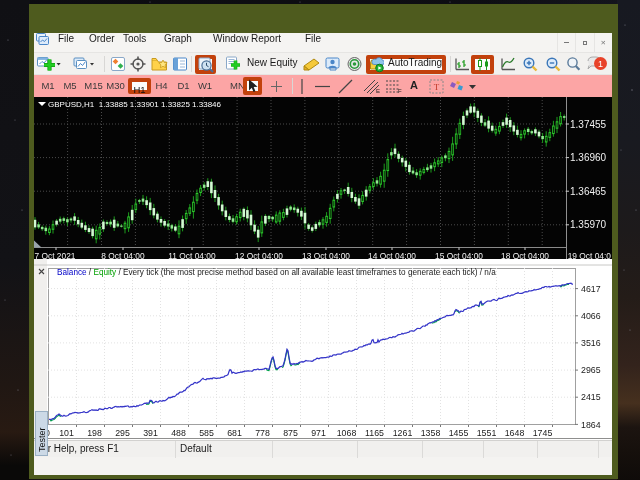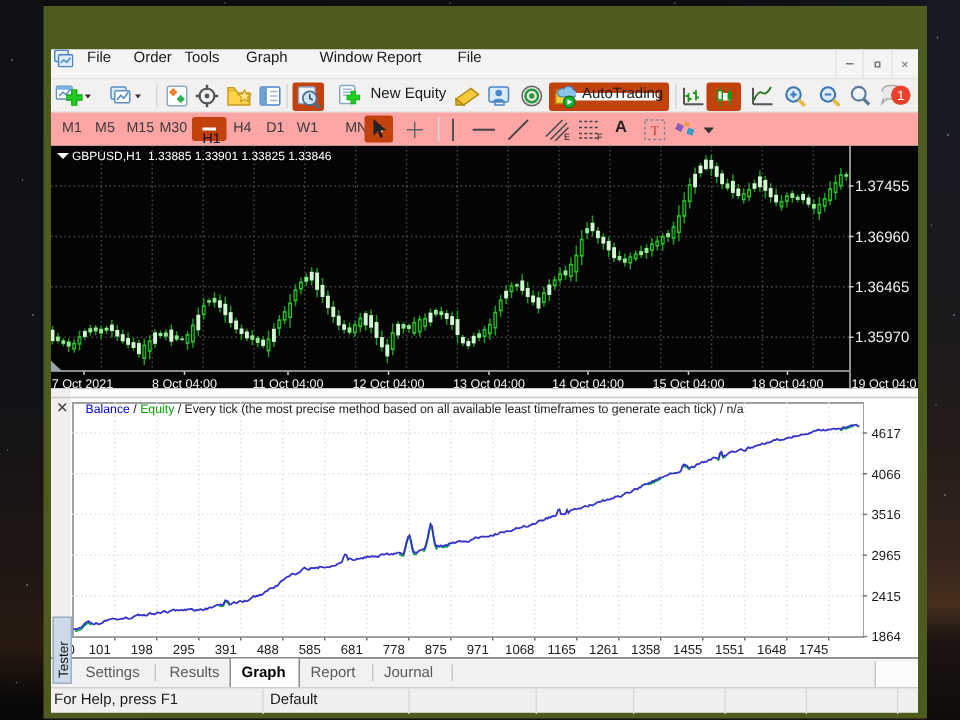--- a/index.html
+++ b/index.html
@@ -9,21 +9,21 @@
  linear-gradient(120deg,#0c0c10 0%,#0e0e13 60%,#111018 100%)}
 .win{position:absolute;left:29px;top:4px;width:589px;height:475px;background:#4e5b1e;padding:29px 6px 4px 5px}
 .inner{width:578px;height:442px;background:#f4f3f1;position:relative}
 .menubar{height:19px;background:#f5f4f2;display:flex;align-items:flex-start;font-size:10px;color:#1a1a1a;position:relative}
 .menubar .mi{padding:0 1px;margin-right:0}
 .winbtns{position:absolute;right:0;top:0;height:19px;display:flex}
 .winbtns div{width:18.5px;height:19px;border-left:1px solid #e6e5e3;color:#666;font-size:7px;display:flex;align-items:center;justify-content:center}
 .tb1{height:22px;background:#f2f1ef;border-top:1px solid #e6e5e3;display:flex;align-items:center;position:relative;font-size:9.5px;color:#1a1a1a}
 .tb2{height:23px;background:#fca5a5;border-top:1px solid #e6e5e3;display:flex;align-items:center;position:relative}
 .tfb{font-size:9.5px;color:#3a3a3a;text-align:center;position:absolute;top:3px;height:16px;line-height:16px}
-.press{background:#fcfcfc;border:7px solid #c2410c;border-radius:2px}
+.press{background:#fcfcfc;border:4px solid #c2410c;border-radius:2px}
 .sepv{position:absolute;top:3px;height:16px;width:1px;background:#d8d7d5}
 .chart{height:162px;position:relative}
 .tester{height:181px;position:relative}
 .tabs{height:18px;background:#f2f1ef;position:relative;font-size:10px;color:#5a5a5a}
 .tabs span{position:absolute;top:3px}
 .status{height:17px;background:#f1f0ee;border-top:1px solid #d2d1cf;position:relative;font-size:10px;color:#1a1a1a}
 .scell{position:absolute;top:0;height:17px;border-left:1px solid #dbdad8}
 svg{display:block}
 .ico{position:absolute;top:3px}
 </style></head><body>
@@ -748,32 +748,20 @@
           <path d="M 444.0 47.5 L 445.0 47.7 L 446.0 43.9 L 447.0 43.1 L 448.0 46.2 L 449.0 45.7 L 450.0 45.6" fill="none" stroke="#00a24a" stroke-width="1.1"></path>
           <path d="M 526.0 27.5 L 527.0 27.9 L 528.0 26.6 L 529.0 26.7 L 530.0 26.9 L 531.0 26.3 L 532.0 26.1 L 533.0 25.5 L 534.0 25.3 L 535.0 25.4" fill="none" stroke="#00a24a" stroke-width="1.1"></path>
           <path d="M 15.0 160.4 L 16.0 160.3 L 17.0 160.6 L 18.0 160.0 L 19.0 159.6 L 20.0 159.4 L 21.0 158.5 L 22.0 157.2 L 23.0 156.2 L 24.0 155.7 L 25.0 155.0 L 26.0 155.8 L 27.0 156.4 L 28.0 157.1 L 29.0 157.2 L 30.0 156.2 L 31.0 156.9 L 32.0 157.2 L 33.0 156.8 L 34.0 156.5 L 35.0 155.5 L 36.0 154.7 L 37.0 154.9 L 38.0 154.2 L 39.0 153.9 L 40.0 153.8 L 41.0 153.3 L 42.0 153.6 L 43.0 153.6 L 44.0 154.1 L 45.0 153.9 L 46.0 153.8 L 47.0 153.5 L 48.0 153.5 L 49.0 153.1 L 50.0 152.6 L 51.0 153.3 L 52.0 153.6 L 53.0 153.4 L 54.0 153.1 L 55.0 152.2 L 56.0 151.6 L 57.0 151.2 L 58.0 150.6 L 59.0 151.3 L 60.0 151.0 L 61.0 151.4 L 62.0 150.9 L 63.0 151.4 L 64.0 151.4 L 65.0 150.1 L 66.0 149.6 L 67.0 150.4 L 68.0 150.1 L 69.0 150.7 L 70.0 150.0 L 71.0 149.2 L 72.0 149.5 L 73.0 149.8 L 74.0 149.2 L 75.0 148.5 L 76.0 148.5 L 77.0 149.3 L 78.0 149.4 L 79.0 148.5 L 80.0 148.1 L 81.0 147.6 L 82.0 147.3 L 83.0 148.1 L 84.0 147.6 L 85.0 147.9 L 86.0 147.9 L 87.0 147.5 L 88.0 148.0 L 89.0 147.4 L 90.0 147.8 L 91.0 147.2 L 92.0 147.3 L 93.0 147.0 L 94.0 146.9 L 95.0 147.9 L 96.0 148.2 L 97.0 147.5 L 98.0 148.0 L 99.0 147.3 L 100.0 147.1 L 101.0 147.7 L 102.0 147.6 L 103.0 146.6 L 104.0 147.3 L 105.0 146.4 L 106.0 145.8 L 107.0 146.2 L 108.0 145.7 L 109.0 145.2 L 110.0 144.5 L 111.0 144.1 L 112.0 144.4 L 113.0 144.0 L 114.0 144.3 L 115.0 143.9 L 116.0 141.3 L 117.0 141.4 L 118.0 141.9 L 119.0 143.7 L 120.0 143.9 L 121.0 142.9 L 122.0 142.3 L 123.0 143.0 L 124.0 143.1 L 125.0 142.2 L 126.0 141.6 L 127.0 142.0 L 128.0 142.4 L 129.0 141.4 L 130.0 141.8 L 131.0 141.7 L 132.0 141.0 L 133.0 140.2 L 134.0 139.2 L 135.0 138.3 L 136.0 139.0 L 137.0 138.2 L 138.0 138.3 L 139.0 137.5 L 140.0 137.7 L 141.0 137.3 L 142.0 136.3 L 143.0 135.2 L 144.0 135.2 L 145.0 134.0 L 146.0 133.2 L 147.0 133.1 L 148.0 133.1 L 149.0 132.6 L 150.0 131.5 L 151.0 131.6 L 152.0 130.2 L 153.0 128.8 L 154.0 128.1 L 155.0 127.7 L 156.0 126.6 L 157.0 125.8 L 158.0 125.4 L 159.0 125.1 L 160.0 124.0 L 161.0 123.4 L 162.0 123.8 L 163.0 124.0 L 164.0 123.4 L 165.0 122.9 L 166.0 122.3 L 167.0 121.1 L 168.0 120.1 L 169.0 119.3 L 170.0 120.3 L 171.0 120.5 L 172.0 120.9 L 173.0 119.7 L 174.0 119.8 L 175.0 119.6 L 176.0 119.8 L 177.0 119.3 L 178.0 119.9 L 179.0 118.8 L 180.0 118.9 L 181.0 119.1 L 182.0 119.4 L 183.0 119.3 L 184.0 119.1 L 185.0 119.1 L 186.0 119.2 L 187.0 118.3 L 188.0 118.3 L 189.0 118.2 L 190.0 117.9 L 191.0 116.8 L 192.0 116.6 L 193.0 116.3 L 194.0 115.6 L 195.0 112.5 L 196.0 110.6 L 197.0 111.1 L 198.0 114.1 L 199.0 113.2 L 200.0 113.5 L 201.0 114.2 L 202.0 114.4 L 203.0 114.2 L 204.0 113.5 L 205.0 113.6 L 206.0 113.4 L 207.0 113.0 L 208.0 113.4 L 209.0 112.4 L 210.0 112.8 L 211.0 111.9 L 212.0 112.2 L 213.0 112.2 L 214.0 111.7 L 215.0 112.1 L 216.0 112.0 L 217.0 112.0 L 218.0 112.4 L 219.0 111.5 L 220.0 110.6 L 221.0 110.5 L 222.0 110.9 L 223.0 110.3 L 224.0 109.9 L 225.0 110.7 L 226.0 110.7 L 227.0 110.3 L 228.0 110.6 L 229.0 110.0 L 230.0 110.1 L 231.0 109.4 L 232.0 109.4 L 233.0 109.8 L 234.0 110.2 L 235.0 110.4 L 236.0 106.6 L 237.0 102.5 L 238.0 99.0 L 239.0 97.9 L 240.0 101.5 L 241.0 106.6 L 242.0 109.4 L 243.0 109.3 L 244.0 109.6 L 245.0 108.5 L 246.0 107.7 L 247.0 107.6 L 248.0 107.2 L 249.0 106.8 L 250.0 103.8 L 251.0 100.0 L 252.0 94.8 L 253.0 90.3 L 254.0 91.8 L 255.0 98.1 L 256.0 103.5 L 257.0 105.4 L 258.0 104.7 L 259.0 105.5 L 260.0 104.5 L 261.0 105.0 L 262.0 104.9 L 263.0 104.3 L 264.0 104.7 L 265.0 103.6 L 266.0 103.1 L 267.0 103.2 L 268.0 102.5 L 269.0 103.2 L 270.0 102.6 L 271.0 102.1 L 272.0 101.5 L 273.0 102.0 L 274.0 101.9 L 275.0 102.0 L 276.0 102.0 L 277.0 102.1 L 278.0 102.3 L 279.0 101.9 L 280.0 100.9 L 281.0 100.6 L 282.0 100.0 L 283.0 99.2 L 284.0 99.4 L 285.0 99.8 L 286.0 99.1 L 287.0 98.8 L 288.0 98.6 L 289.0 98.9 L 290.0 98.7 L 291.0 98.7 L 292.0 98.7 L 293.0 98.0 L 294.0 98.1 L 295.0 98.2 L 296.0 96.9 L 297.0 97.4 L 298.0 97.2 L 299.0 96.0 L 300.0 95.8 L 301.0 95.8 L 302.0 96.0 L 303.0 95.3 L 304.0 95.0 L 305.0 95.2 L 306.0 95.1 L 307.0 95.1 L 308.0 94.2 L 309.0 93.9 L 310.0 93.0 L 311.0 93.1 L 312.0 93.2 L 313.0 92.8 L 314.0 92.6 L 315.0 91.6 L 316.0 92.0 L 317.0 92.2 L 318.0 92.1 L 319.0 91.3 L 320.0 91.1 L 321.0 90.2 L 322.0 90.4 L 323.0 90.3 L 324.0 89.3 L 325.0 88.2 L 326.0 88.0 L 327.0 87.9 L 328.0 88.0 L 329.0 87.5 L 330.0 86.4 L 331.0 86.8 L 332.0 85.7 L 333.0 86.1 L 334.0 85.2 L 335.0 84.9 L 336.0 85.2 L 337.0 84.2 L 338.0 81.1 L 339.0 80.6 L 340.0 83.8 L 341.0 83.9 L 342.0 83.6 L 343.0 83.7 L 344.0 80.9 L 345.0 83.0 L 346.0 81.6 L 347.0 80.9 L 348.0 80.8 L 349.0 80.2 L 350.0 80.4 L 351.0 80.3 L 352.0 79.9 L 353.0 80.0 L 354.0 79.5 L 355.0 78.8 L 356.0 78.3 L 357.0 78.6 L 358.0 78.7 L 359.0 77.6 L 360.0 77.8 L 361.0 78.0 L 362.0 77.3 L 363.0 76.8 L 364.0 75.9 L 365.0 75.7 L 366.0 75.5 L 367.0 75.3 L 368.0 74.3 L 369.0 75.0 L 370.0 74.5 L 371.0 74.0 L 372.0 74.1 L 373.0 73.7 L 374.0 73.3 L 375.0 73.2 L 376.0 72.1 L 377.0 72.0 L 378.0 71.7 L 379.0 72.2 L 380.0 72.2 L 381.0 71.2 L 382.0 70.6 L 383.0 69.6 L 384.0 69.3 L 385.0 69.5 L 386.0 69.6 L 387.0 68.8 L 388.0 67.9 L 389.0 67.0 L 390.0 67.0 L 391.0 67.3 L 392.0 66.0 L 393.0 66.1 L 394.0 64.8 L 395.0 64.2 L 396.0 63.7 L 397.0 63.9 L 398.0 63.3 L 399.0 62.8 L 400.0 62.7 L 401.0 61.7 L 402.0 61.9 L 403.0 60.9 L 404.0 60.7 L 405.0 60.1 L 406.0 59.4 L 407.0 59.4 L 408.0 59.0 L 409.0 58.5 L 410.0 58.1 L 411.0 57.9 L 412.0 57.0 L 413.0 56.5 L 414.0 56.7 L 415.0 56.6 L 416.0 56.3 L 417.0 56.4 L 418.0 55.9 L 419.0 55.9 L 420.0 54.7 L 421.0 51.7 L 422.0 50.6 L 423.0 51.1 L 424.0 51.5 L 425.0 52.7 L 426.0 53.1 L 427.0 52.0 L 428.0 52.5 L 429.0 52.4 L 430.0 51.0 L 431.0 50.3 L 432.0 50.4 L 433.0 49.6 L 434.0 48.8 L 435.0 49.3 L 436.0 48.8 L 437.0 48.9 L 438.0 47.8 L 439.0 47.4 L 440.0 47.5 L 441.0 46.3 L 442.0 45.9 L 443.0 46.2 L 444.0 46.6 L 445.0 46.8 L 446.0 43.0 L 447.0 42.2 L 448.0 45.3 L 449.0 44.8 L 450.0 44.7 L 451.0 43.8 L 452.0 42.9 L 453.0 42.4 L 454.0 41.8 L 455.0 42.2 L 456.0 42.2 L 457.0 42.1 L 458.0 41.3 L 459.0 40.8 L 460.0 40.4 L 461.0 41.0 L 462.0 41.5 L 463.0 41.5 L 464.0 40.1 L 465.0 39.1 L 466.0 39.8 L 467.0 39.3 L 468.0 39.4 L 469.0 38.6 L 470.0 38.2 L 471.0 38.0 L 472.0 37.6 L 473.0 37.6 L 474.0 36.5 L 475.0 36.9 L 476.0 37.1 L 477.0 36.2 L 478.0 35.9 L 479.0 36.1 L 480.0 35.6 L 481.0 34.9 L 482.0 34.3 L 483.0 34.4 L 484.0 33.6 L 485.0 34.3 L 486.0 34.5 L 487.0 34.3 L 488.0 34.3 L 489.0 33.9 L 490.0 33.2 L 491.0 32.9 L 492.0 32.6 L 493.0 32.9 L 494.0 32.8 L 495.0 31.7 L 496.0 32.0 L 497.0 31.8 L 498.0 31.6 L 499.0 31.5 L 500.0 30.6 L 501.0 30.8 L 502.0 30.8 L 503.0 30.5 L 504.0 30.4 L 505.0 30.2 L 506.0 29.5 L 507.0 29.6 L 508.0 28.5 L 509.0 28.3 L 510.0 28.3 L 511.0 27.5 L 512.0 27.5 L 513.0 27.9 L 514.0 28.0 L 515.0 27.4 L 516.0 28.1 L 517.0 27.9 L 518.0 27.3 L 519.0 27.4 L 520.0 27.2 L 521.0 27.0 L 522.0 26.6 L 523.0 27.2 L 524.0 26.9 L 525.0 26.8 L 526.0 26.7 L 527.0 27.1 L 528.0 25.8 L 529.0 25.9 L 530.0 26.1 L 531.0 25.5 L 532.0 25.3 L 533.0 24.7 L 534.0 24.5 L 535.0 24.6 L 536.0 24.3 L 537.0 24.2 L 538.0 25.2 L 539.0 25.1" fill="none" stroke="#3434c8" stroke-width="1.2"></path>
           <text x="23" y="16" font-family="Liberation Sans, sans-serif" font-size="8.2" fill="#1a1a1a"><tspan fill="#0000c8">Balance</tspan> / <tspan fill="#00a000">Equity</tspan> / Every tick (the most precise method based on all available least timeframes to generate each tick) / n/a</text>
           <path d="M 5 10 L 10 15 M 10 10 L 5 15" stroke="#444" stroke-width="1.1" fill="none"></path>
           <line x1="0" y1="179.5" x2="578" y2="179.5" stroke="#8f8f8e" stroke-width="1" shape-rendering="crispEdges"></line>
         </svg>
 
 </div>
 
-<div class="tabs">
- <div style="position:absolute;left:549px;top:1px;width:29px;height:17px;background:#fbfbfa;border-left:1px solid #c9c8c6"></div>
- <span style="left:23px">Settings</span>
- <div style="position:absolute;left:69px;top:3px;width:1px;height:11px;background:#c8c7c5"></div>
- <span style="left:79px">Results</span>
- <div style="position:absolute;left:119px;top:-2px;width:47px;height:20px;background:#fff;border:1px solid #8a8a88;border-bottom:none"></div>
- <span style="left:127px;color:#000;font-weight:bold">Graph</span>
- <span style="left:173px">Report</span>
- <div style="position:absolute;left:214px;top:3px;width:1px;height:11px;background:#c8c7c5"></div>
- <span style="left:222px">Journal</span>
- <div style="position:absolute;left:267px;top:3px;width:1px;height:11px;background:#c8c7c5"></div>
-</div>
 
 <div style="position:absolute;left:1px;top:378px;width:13px;height:45px;background:#ccd9e6;border:1px solid #9ab0c4;z-index:5">
 <svg width="11" height="43">
           <text transform="translate(9,40) rotate(-90)" font-size="9" fill="#111" font-family="Liberation Sans,sans-serif">Tester</text>
         </svg>
 </div>
 
 <div class="status">
  <span style="position:absolute;left:2px;top:2px">For Help, press F1</span>
  <div class="scell" style="left:141px"></div>

